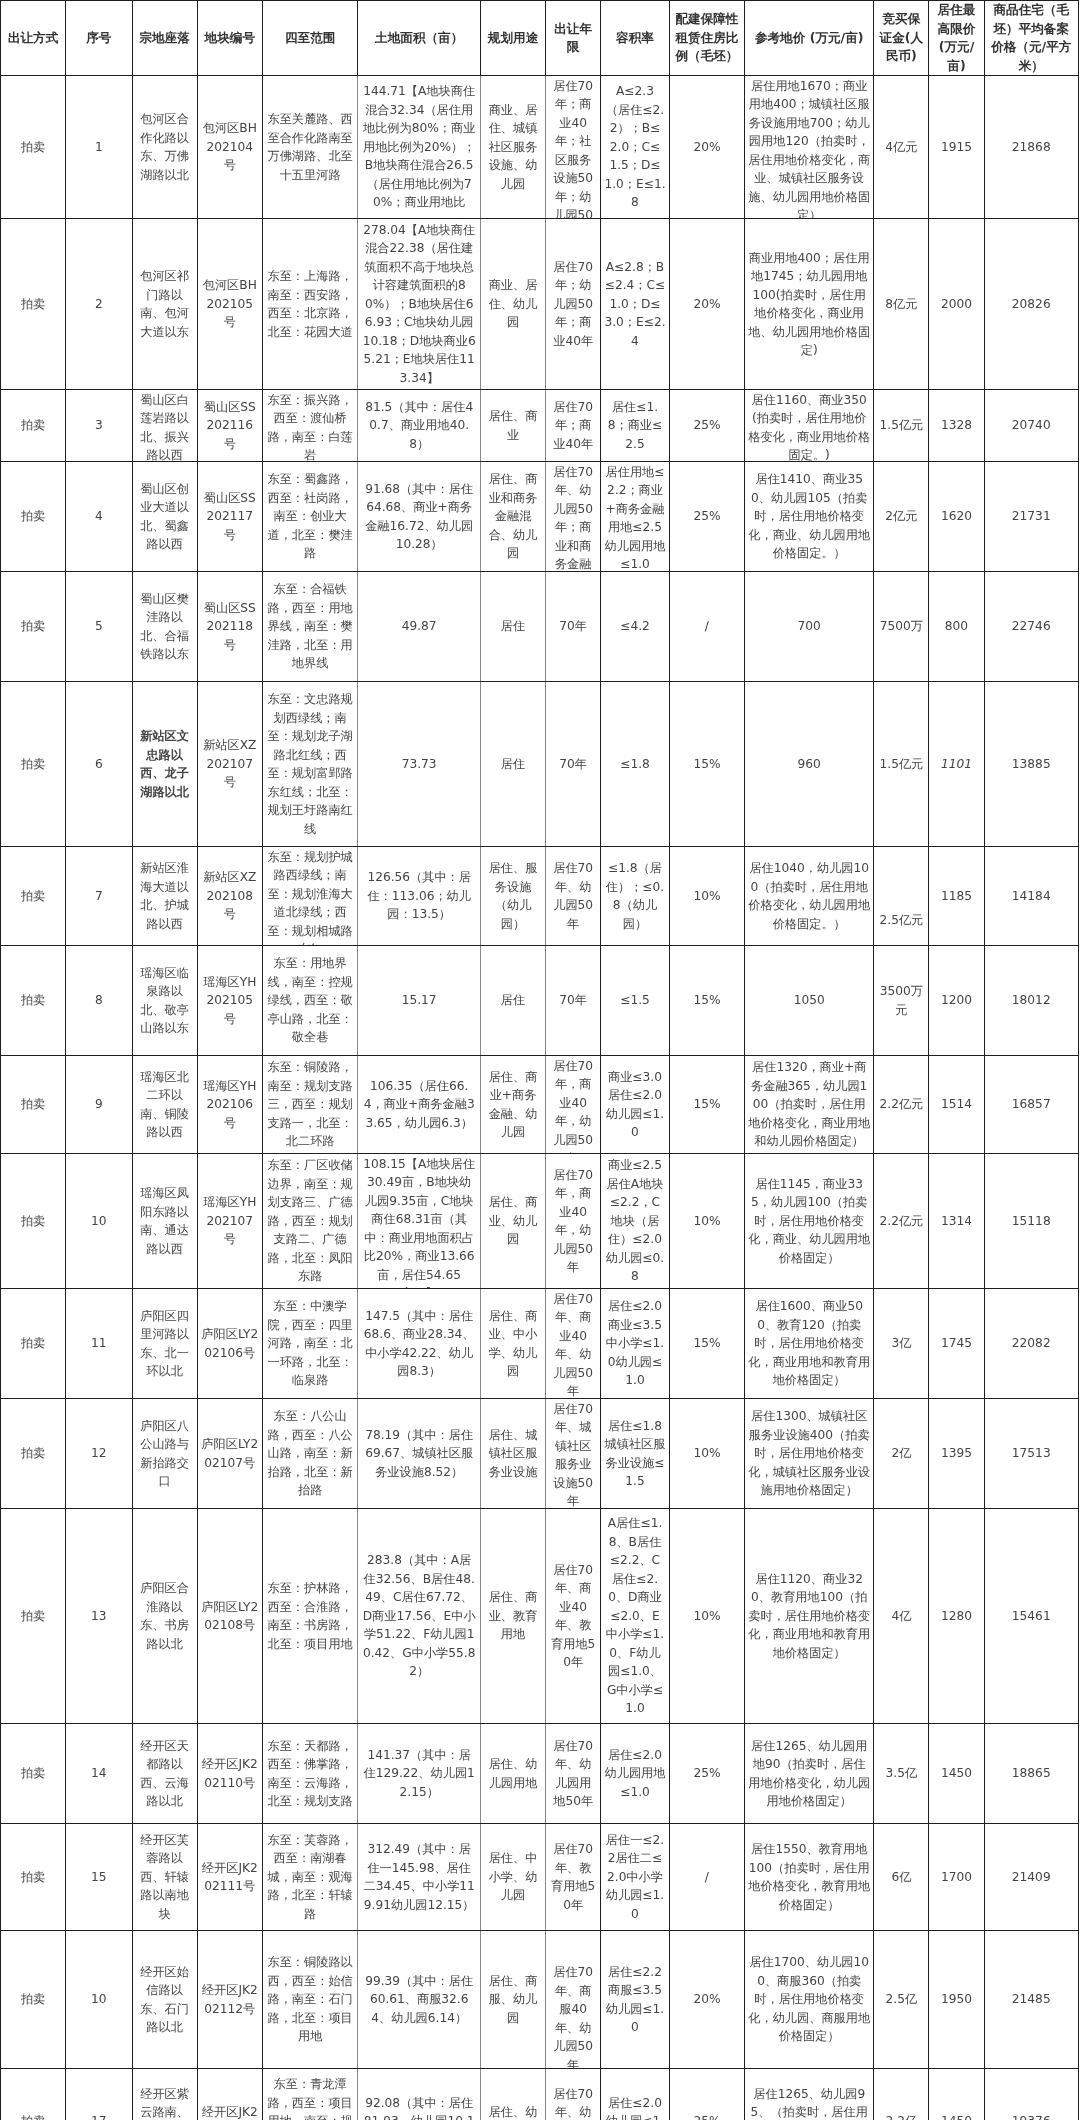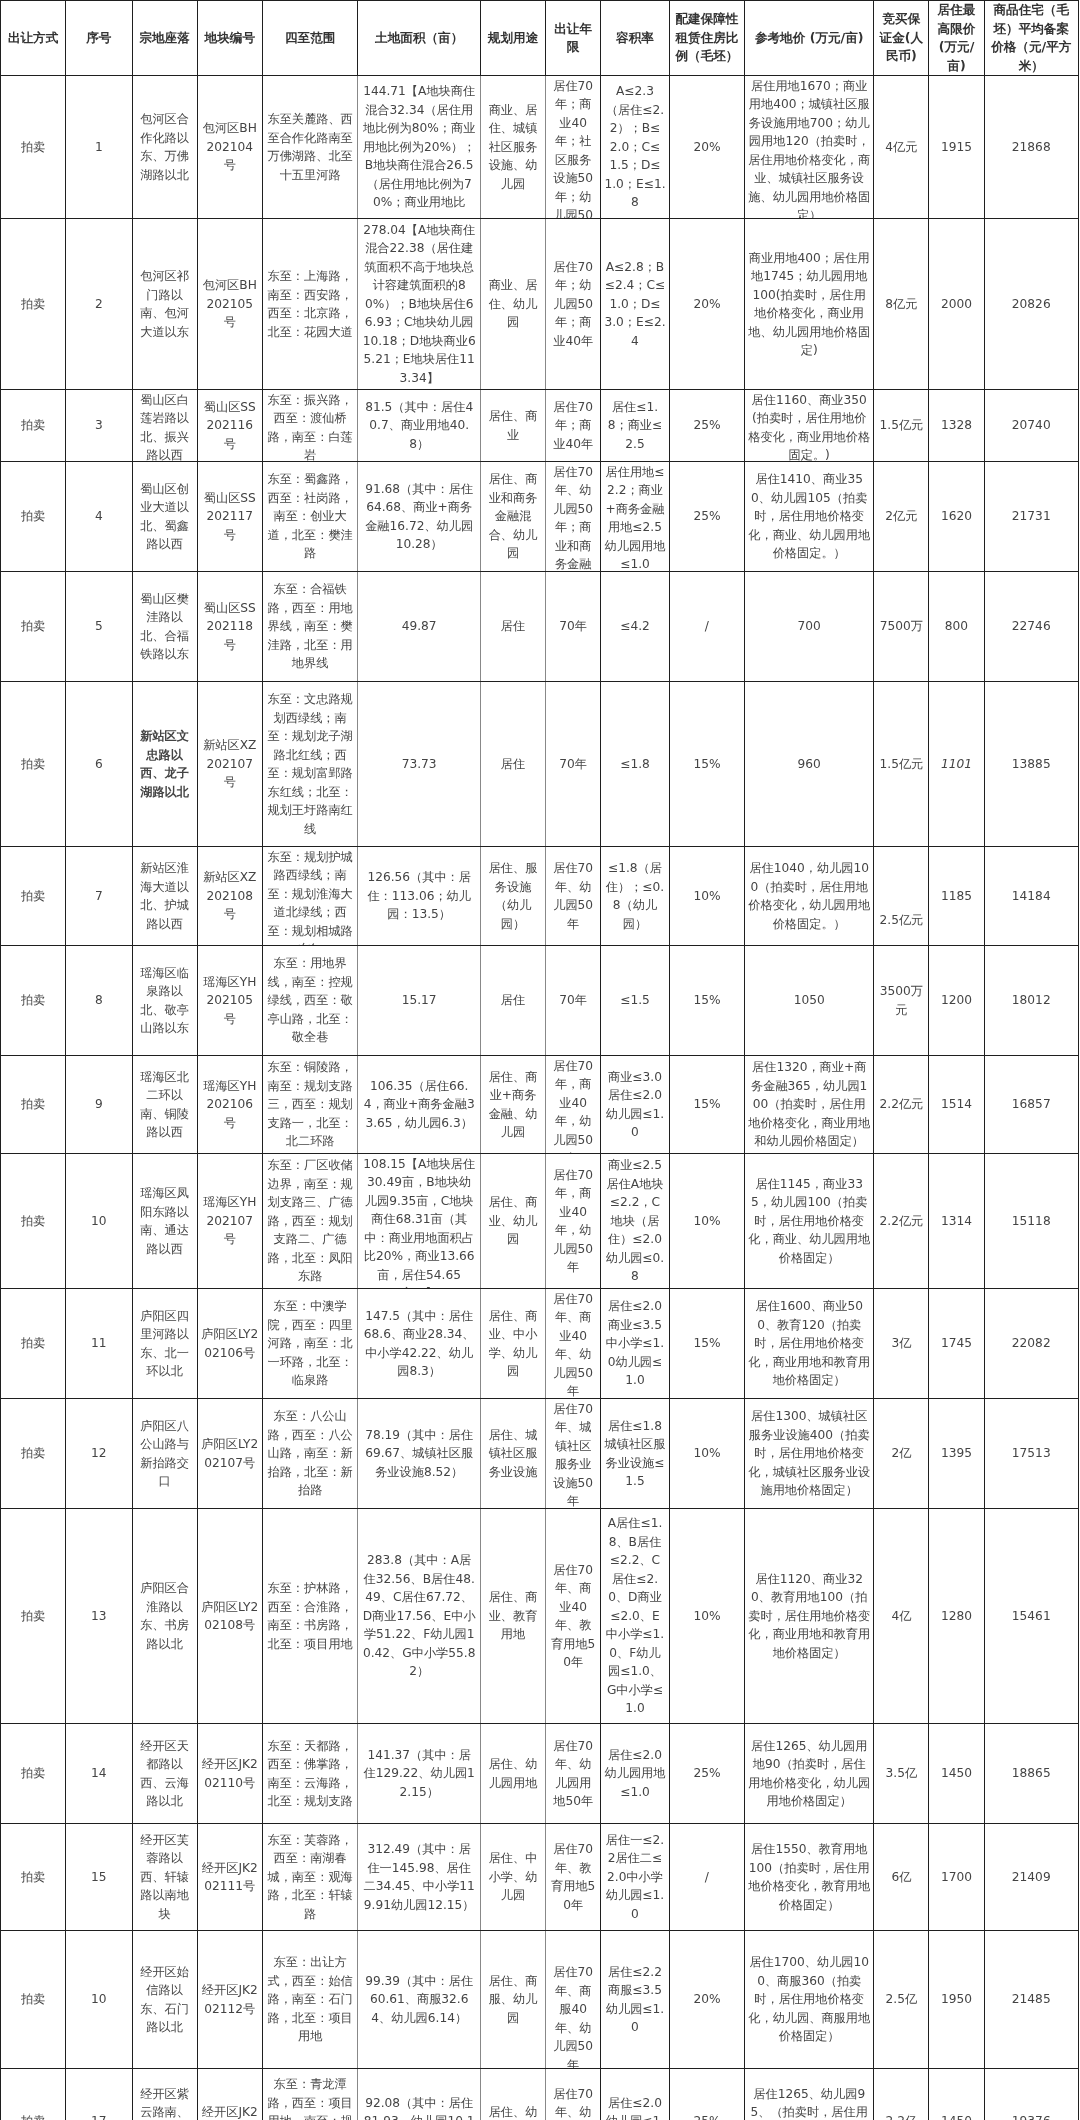--- a/index.html
+++ b/index.html
@@ -716,21 +716,21 @@
         <td class="cell-no">
           <div class="clip" style="max-height: 105px;">10</div>
         </td>
         <td class="cell-location">
           <div class="clip" style="max-height: 105px;">经开区始信路以东、石门路以北</div>
         </td>
         <td class="cell-parcel-id">
           <div class="clip" style="max-height: 105px;">经开区JK202112号</div>
         </td>
         <td class="cell-boundary">
-          <div class="clip" style="max-height: 105px;">东至：出让方式，西至：始信路，南至：石门路，北至：项目用地</div>
+          <div class="clip" style="max-height: 105px;">东至：铜陵路以西，西至：始信路，南至：石门路，北至：项目用地</div>
         </td>
         <td class="cell-area">
           <div class="clip" style="max-height: 105px;">99.39（其中：居住60.61、商服32.64、幼儿园6.14）</div>
         </td>
         <td class="cell-use">
           <div class="clip" style="max-height: 105px;">居住、商服、幼儿园</div>
         </td>
         <td class="cell-term">
           <div class="clip" style="max-height: 105px; margin-top: 32px;">居住70年、商服40年、幼儿园50年</div>
         </td>

